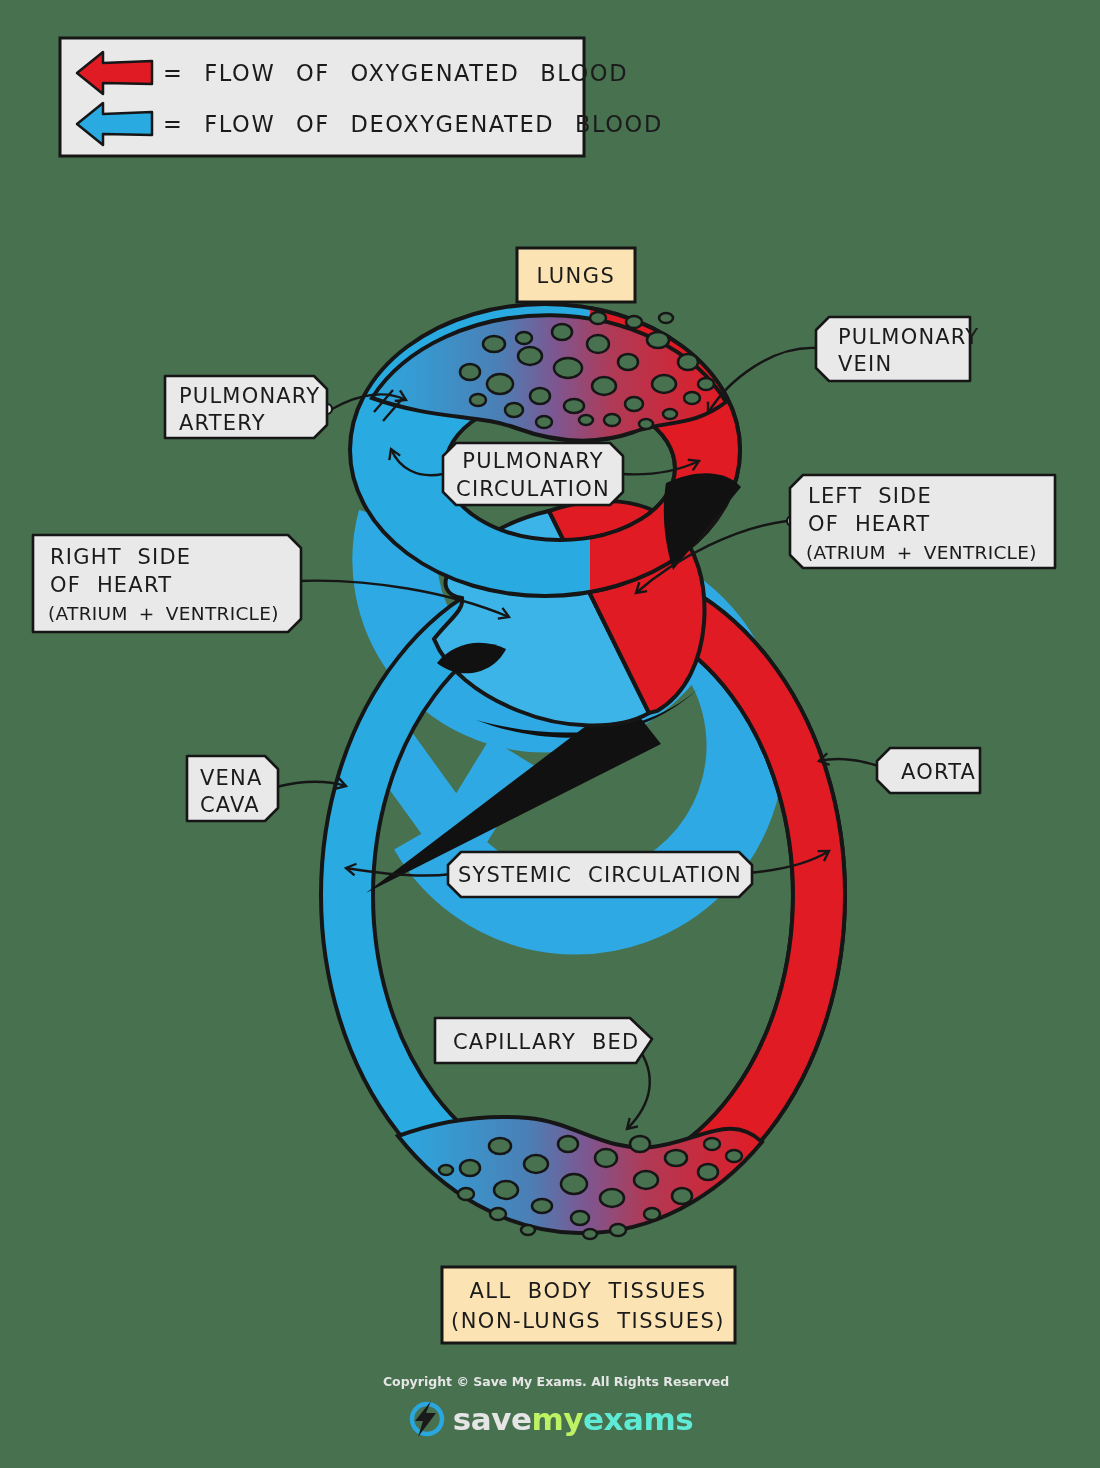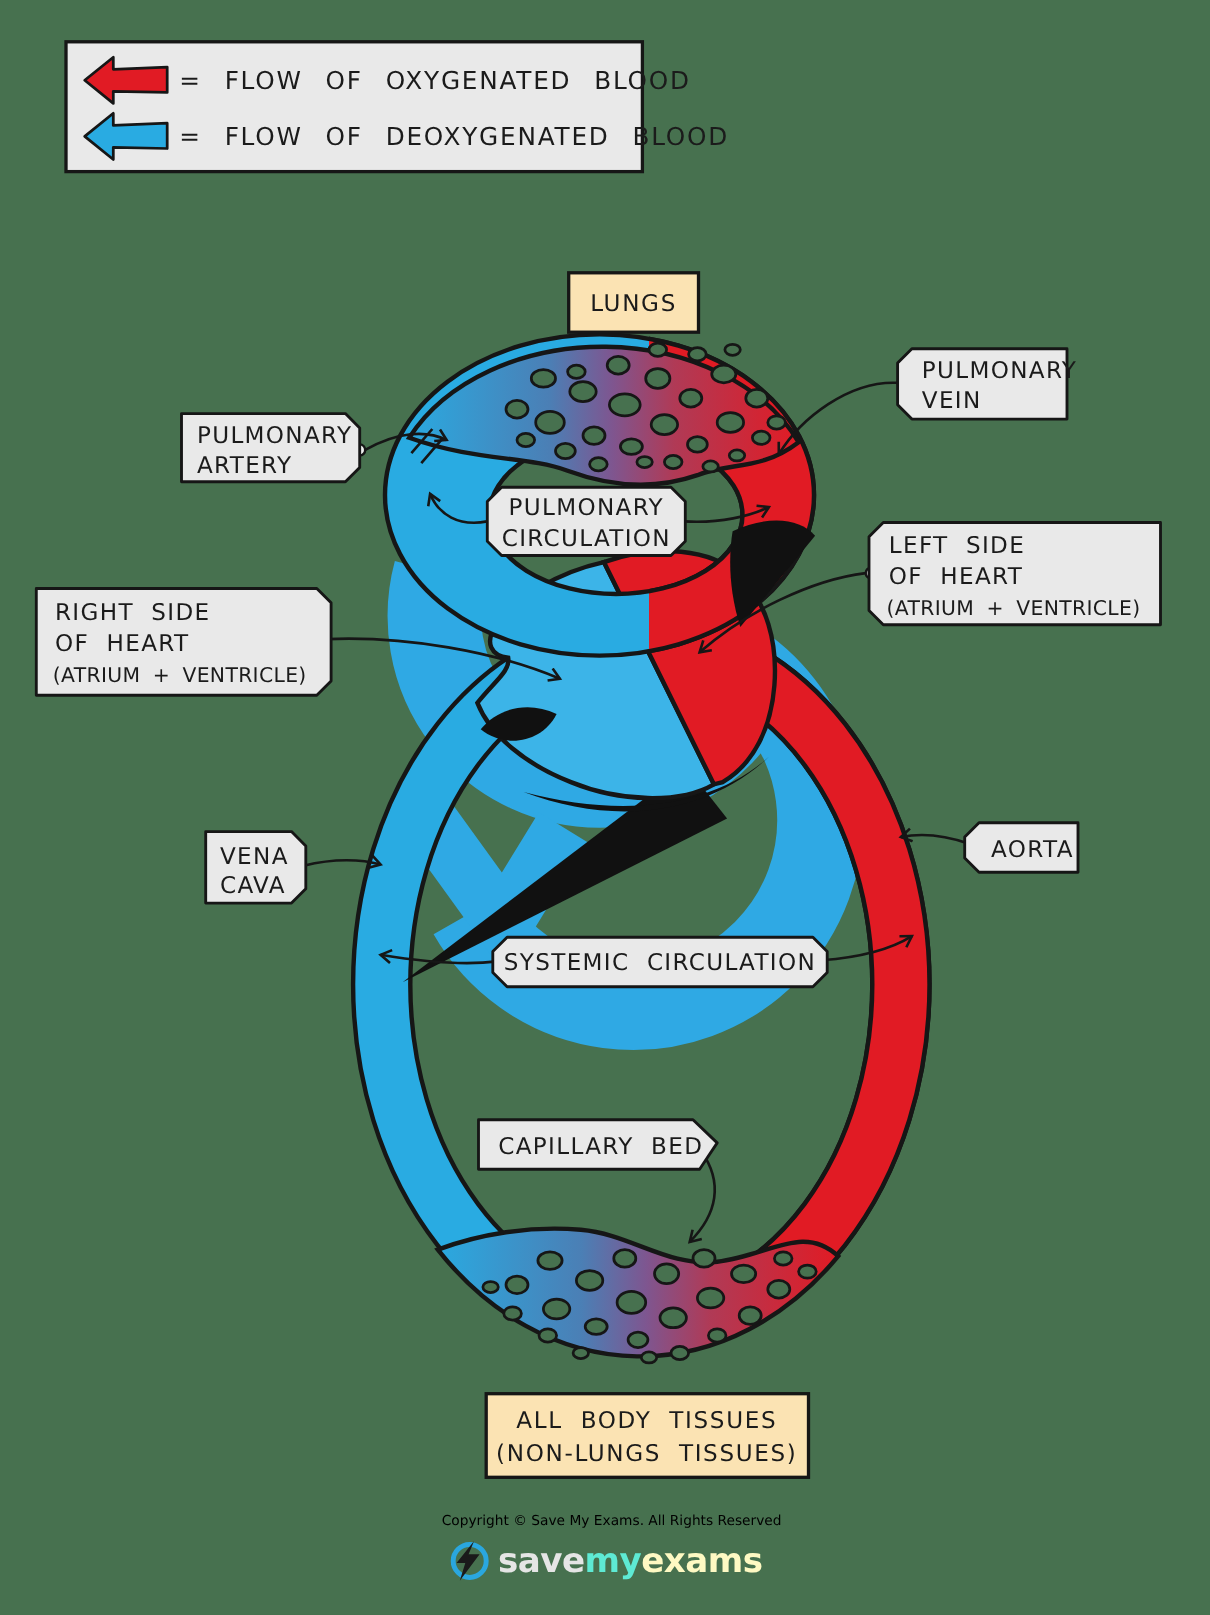--- a/index.html
+++ b/index.html
@@ -12,26 +12,26 @@
   .nodeline{font-size:21px;letter-spacing:1.5px;word-spacing:8px;}
   .legendline{font-size:22.5px;letter-spacing:1.6px;word-spacing:12px;}
   .vessel-outline{stroke:#161616;stroke-width:4;}
   .hole{fill:#47714F;stroke:#161616;stroke-width:2.5;}
   .tagshape{fill:#E9E9E9;stroke:#161616;stroke-width:2.6;stroke-linejoin:round;}
   .nodeshape{fill:#FBE3B3;stroke:#161616;stroke-width:3;}
   .conn{fill:none;stroke:#161616;stroke-width:2.4;}
   .conn-dot{fill:#F0F0F0;stroke:#161616;stroke-width:2.2;}
   .swoosh{fill:none;stroke:#2FA9E4;}
   #footer{position:absolute;left:0;top:1374px;width:1100px;text-align:center;}
-  #copyright{font-size:12.5px;font-weight:normal;color:#000000;letter-spacing:0px;margin-left:12px;}
+  #copyright{font-size:12.5px;font-weight:bold;color:#e5e5e5;letter-spacing:0px;margin-left:12px;}
   #logo-row{margin-top:10px;display:flex;align-items:center;justify-content:center;gap:6px;}
   #logo-text{font-size:31px;font-weight:bold;letter-spacing:-0.5px;line-height:1;}
   .logo-save{color:#e5e5e5;}
-  .logo-my{color:#5eead4;}
-  .logo-exams{color:#fef9c3;}
+  .logo-my{color:#bef264;}
+  .logo-exams{color:#5eead4;}
 </style>
 </head>
 <body>
 
 <div id="stage">
 <svg id="art" width="1100" height="1468" viewBox="0 0 1100 1468">
   <defs>
     <linearGradient id="bedGrad" x1="0" y1="0" x2="1" y2="0">
       <stop offset="0" stop-color="#2AA9E0"></stop>
       <stop offset="0.36" stop-color="#4B7FB5"></stop>

